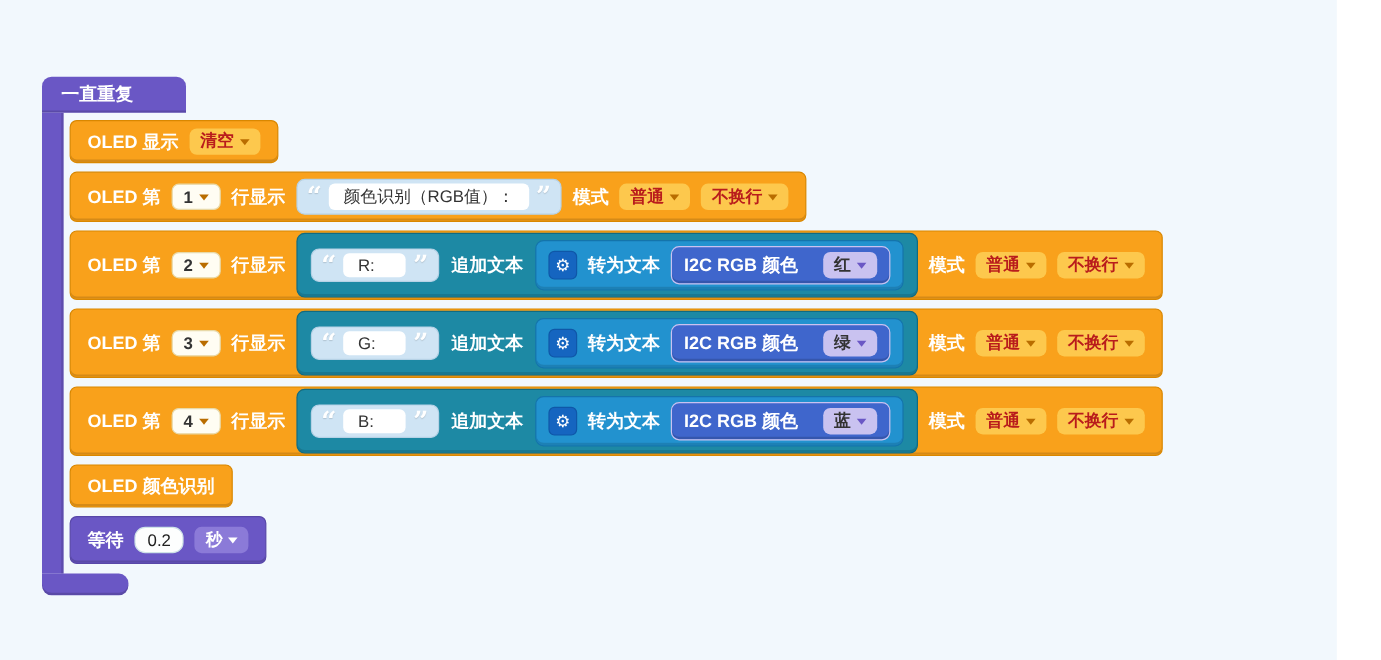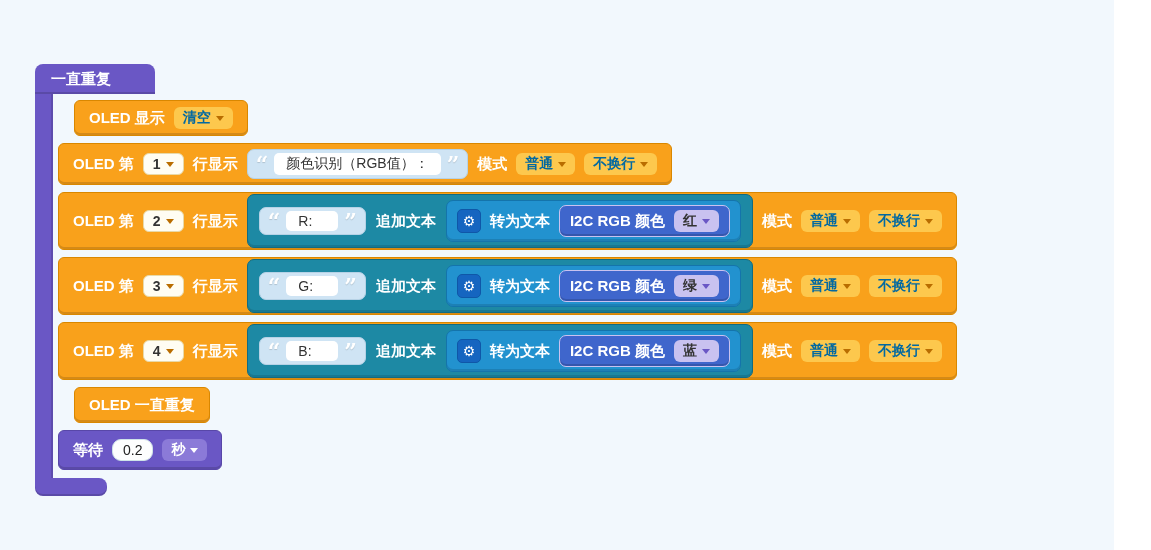--- a/index.html
+++ b/index.html
@@ -29,30 +29,30 @@
   }
   .orange{
     background:var(--orange,#f9a11b);border:1px solid var(--orange-dark,#d98700);
     box-shadow:inset 0 -2px 0 rgba(0,0,0,.14);
   }
   .purpleblk{
     background:var(--purple,#6a57c5);border:1px solid var(--purple-dark,#5847a8);
     box-shadow:inset 0 -2px 0 rgba(0,0,0,.15);
     align-items:center;
   }
-  .h34{height:34px;margin-left:16px;} .h40{height:40px;} .h52{height:56px;} .h38{height:38px;}
+  .h34{height:34px;} .h40{height:40px;} .h52{height:56px;} .h38{height:38px;}
   .lab{white-space:nowrap;}
 
   
   .dd{
     display:inline-flex;align-items:center;gap:5px;
     padding:2px 9px;border-radius:6px;font-weight:bold;font-size:14px;white-space:nowrap;
   }
   .dd.white{background:#fffdf3;color:#333;border:1px solid #e8d9a8;min-width:20px;justify-content:center;}
-  .dd.yellow{background:var(--yellow,#fdc84d);color:#0369a1;}
+  .dd.yellow{background:var(--yellow,#fdc84d);color:#b91c1c;}
   .dd.lav{background:var(--lavender,#c9c2f0);color:#333;}
   .dd.purp{background:var(--purple-light,#8b7ad8);color:#fff;}
   .field{
     background:#fdfefe;color:#222;border-radius:9px;padding:2px 10px;
     font-weight:normal;font-size:14px;border:1px solid #cfe3e8;
   }
   .tri{width:0;height:0;border-left:4px solid transparent;border-right:4px solid transparent;border-top:5px solid #333;}
   .tri.t-orange{border-top-color:#b96d00;}
   .tri.t-purple{border-top-color:#6a57c5;}
   .tri.t-white{border-top-color:#fff;}
@@ -82,21 +82,21 @@
     display:flex;align-items:center;gap:9px;
     background:var(--blue,#2292cf);border:1px solid var(--blue-dark,#1474ab);
     border-radius:7px;padding:4px 10px;box-shadow:inset 0 -2px 0 rgba(0,0,0,.12);
   }
   .gear{
     width:22px;height:22px;border-radius:5px;background:#1565c0;color:#fff;
     display:flex;align-items:center;justify-content:center;font-size:14px;line-height:1;
     border:1px solid #0f57a8;
   }
   .rgb{
-    display:flex;align-items:center;gap:9px;
+    display:flex;align-items:center;gap:21px;
     background:var(--indigo,#3f66cc);border:1px solid var(--lavender,#c9c2f0);
     border-radius:7px;padding:4px 10px;box-shadow:inset 0 -2px 0 rgba(0,0,0,.15);
   }
 </style>
 </head>
 <body>
 
 <div class="canvas">
 
   <div class="loop">
@@ -244,21 +244,21 @@
             <span>普通</span>
             <span class="tri t-orange"></span>
           </span>
           <span class="dd yellow">
             <span>不换行</span>
             <span class="tri t-orange"></span>
           </span>
         </div>
 
         <div class="block orange h34">
-          <span class="lab">OLED 一直重复</span>
+          <span class="lab">OLED 颜色识别</span>
         </div>
 
         <div class="block purpleblk h38">
           <span class="lab">等待</span>
           <span class="field">0.2</span>
           <span class="dd purp">
             <span>秒</span>
             <span class="tri t-white"></span>
           </span>
         </div>

